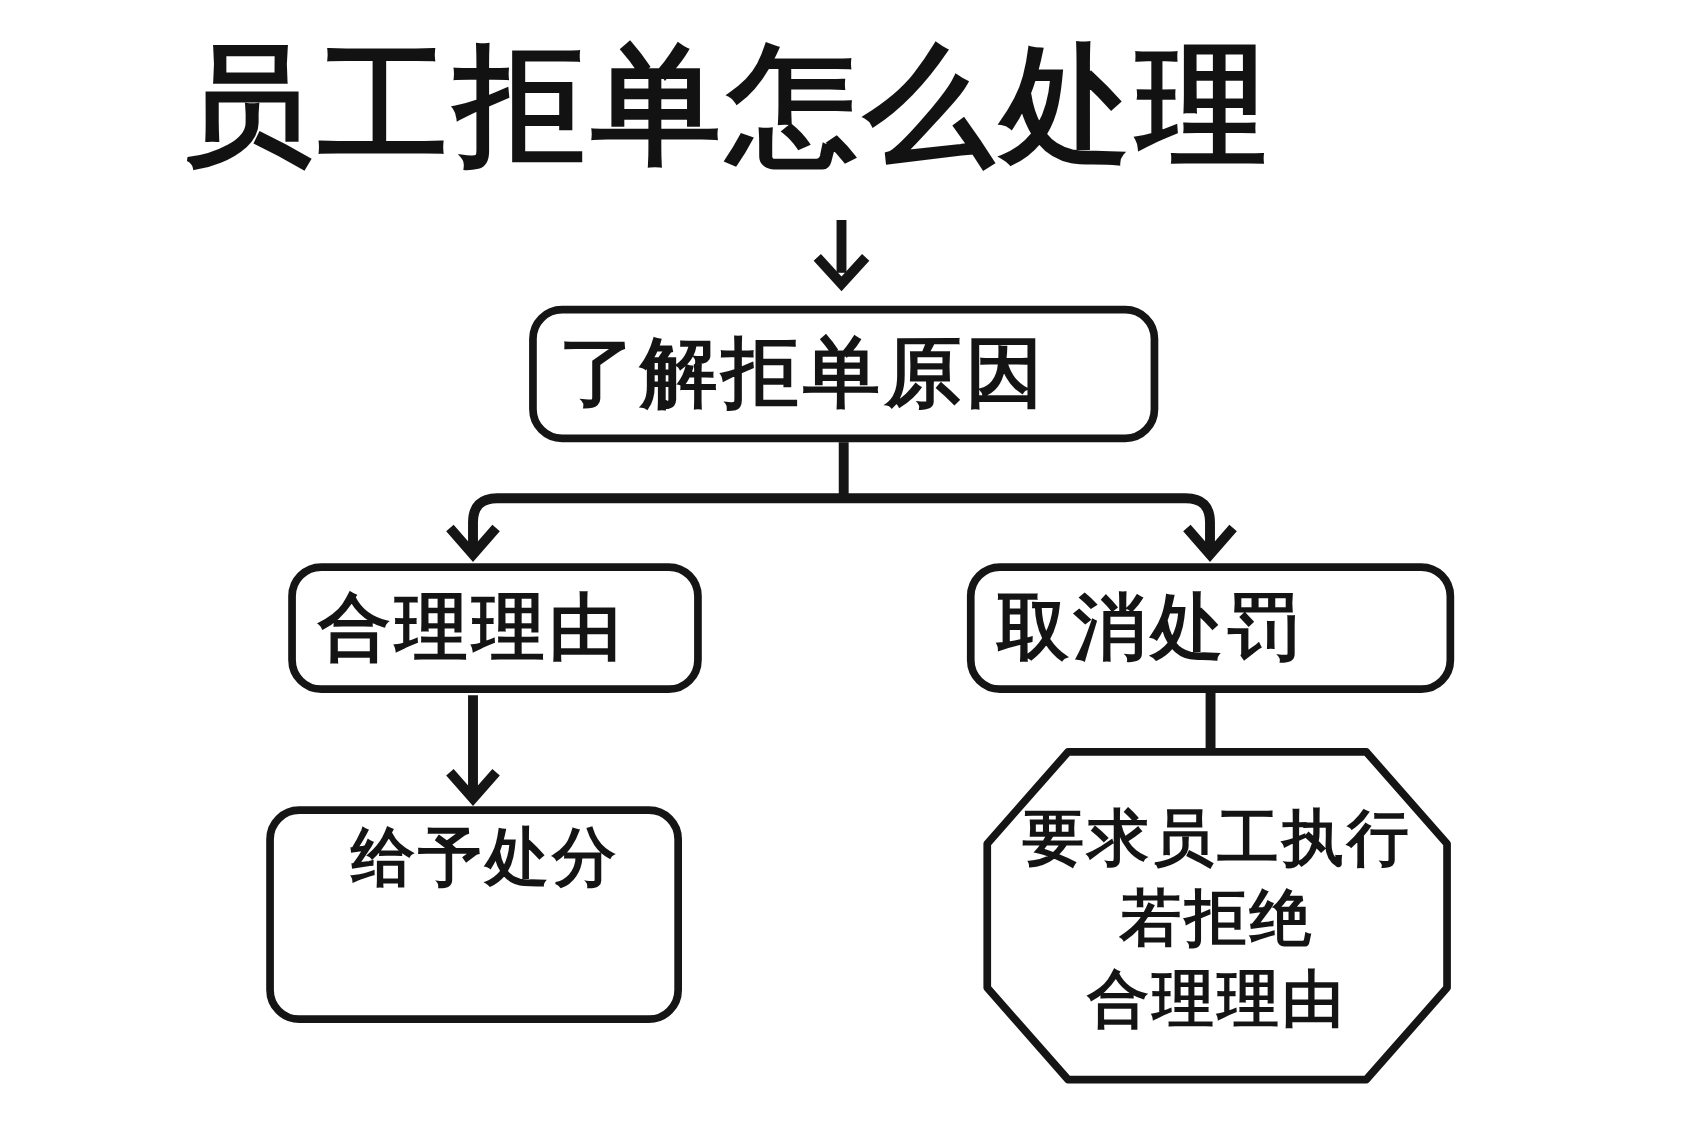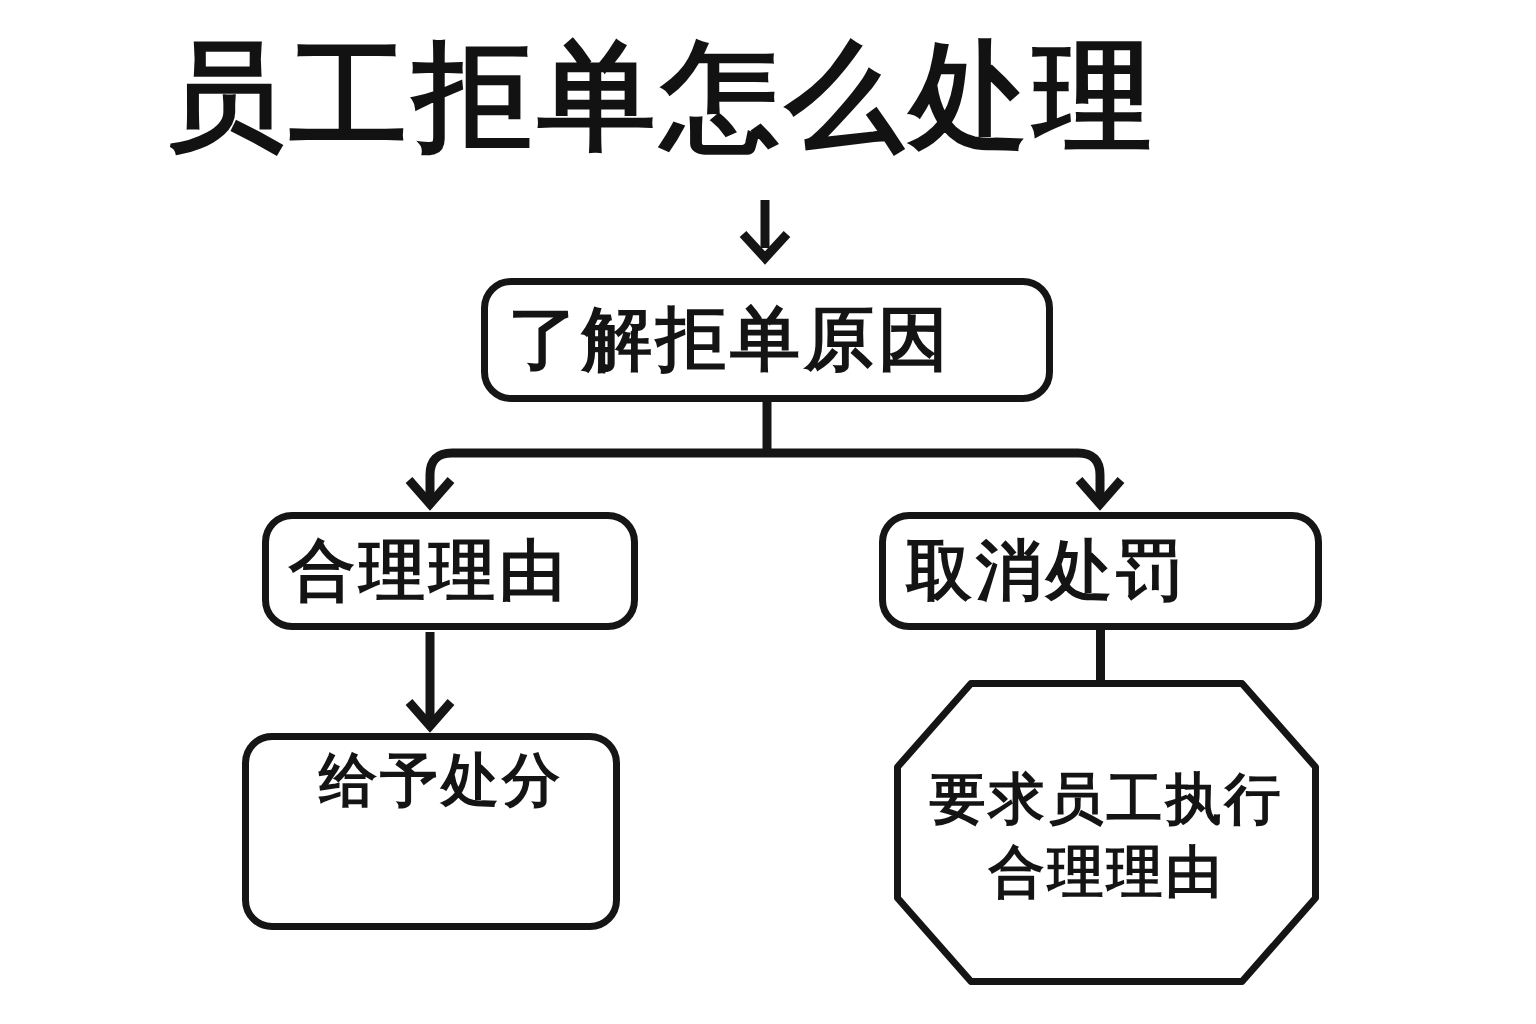--- a/index.html
+++ b/index.html
@@ -129,17 +129,18 @@
   <div class="rounded-box action-box">
     <div>给予处分</div>
   </div>
 
   <div class="octagon">
     <svg width="425" height="305" viewBox="0 0 425 305">
       <polygon points="77,3.5 348,3.5 421.5,87 421.5,218 348,301.5 77,301.5 3.5,218 3.5,87"></polygon>
     </svg>
     <div class="octagon-text">
       <div>要求员工执行</div>
+      <div>若拒绝</div>
       <div>合理理由</div>
     </div>
   </div>
 
 </div>
 
 </body></html>

